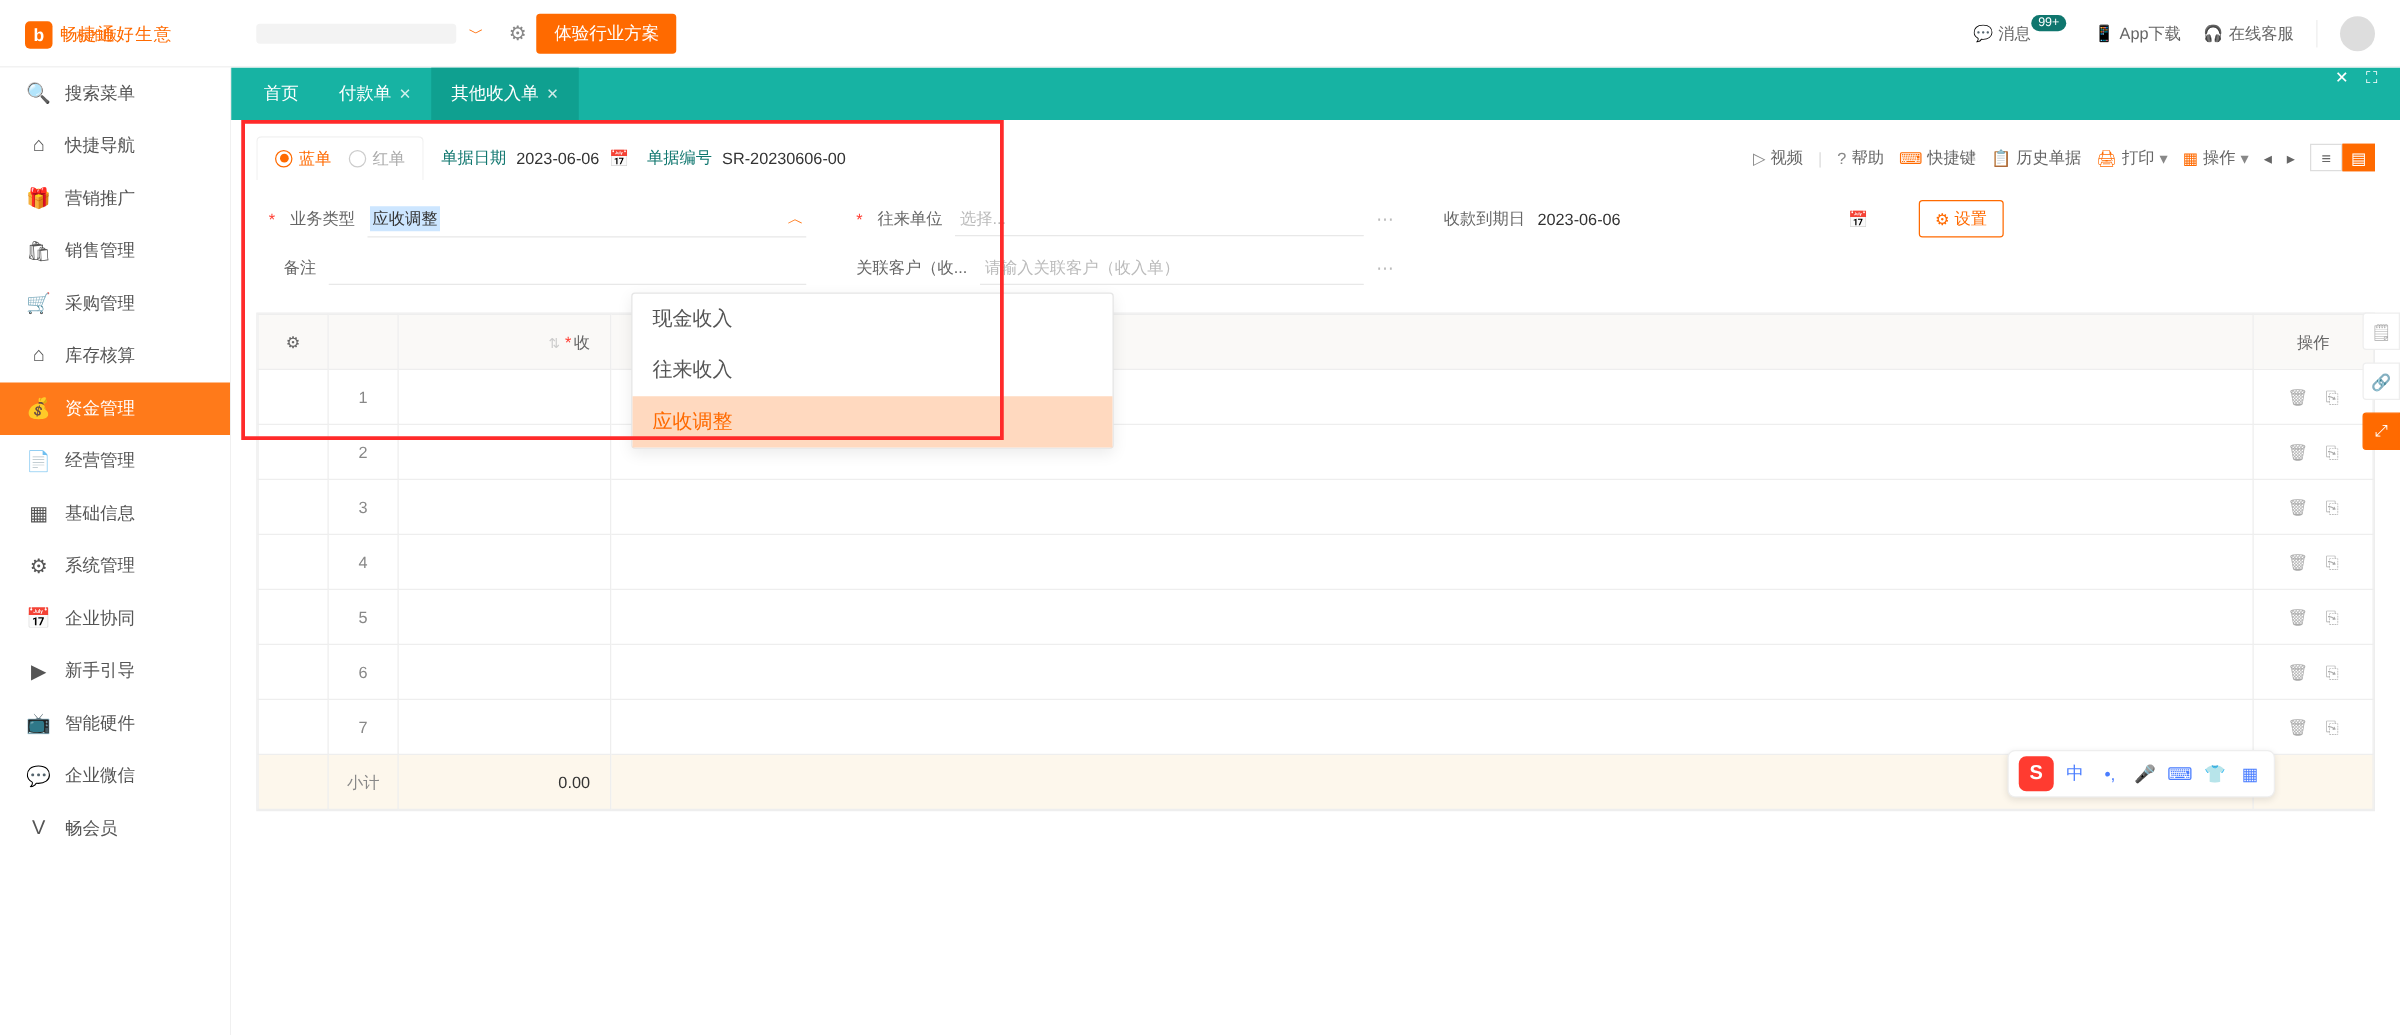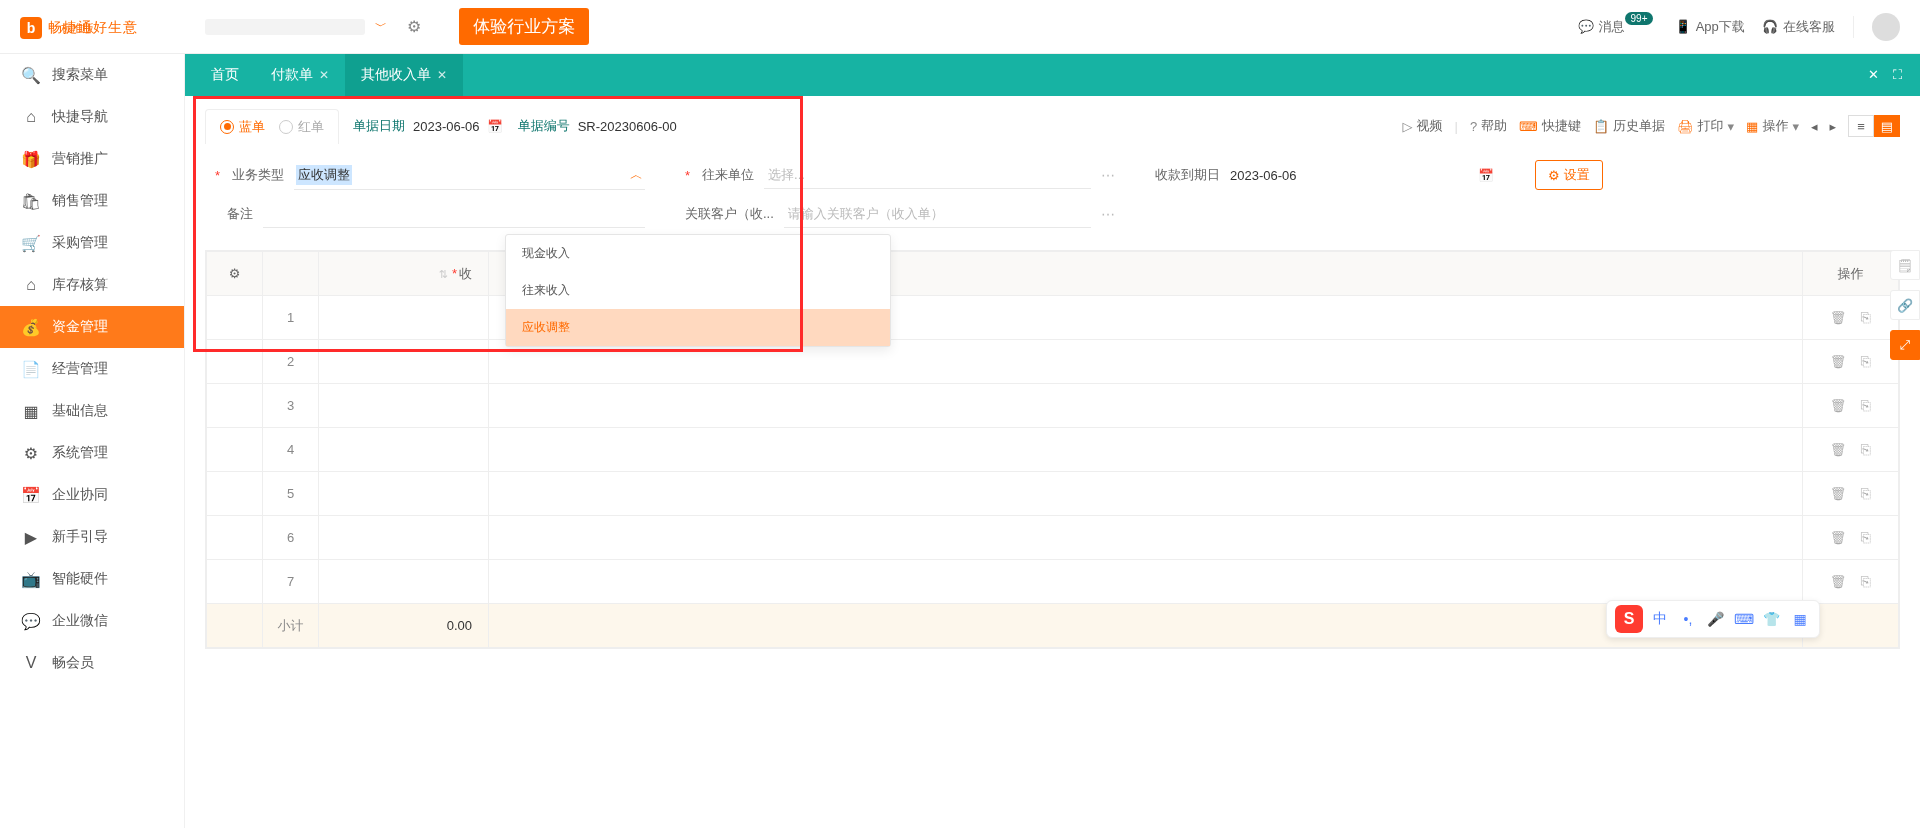--- a/index.html
+++ b/index.html
@@ -7,34 +7,34 @@
 .app { display: flex; flex-direction: column; height: 828px; width: 1920px; }
 .topbar { height: 54px; display: flex; align-items: center; padding: 0 20px; border-bottom: 1px solid #eee; }
 .logo { display: flex; align-items: center; gap: 6px; width: 165px; }
 .logo-icon { width: 22px; height: 22px; background: #ff6a00; border-radius: 4px; display: flex; align-items: center; justify-content: center; color: #fff; font-weight: bold; font-size: 14px; }
 .logo-text { color: #ff6a00; font-size: 14px; letter-spacing: 1px; text-align: center; }
 .logo-sub { color: #ff6a00; font-size: 11px; margin-left: 41px; margin-top: -18px; }
 .logo-wrap { display: flex; flex-direction: column; }
 .tenant-dropdown { color: #999; margin-left: 20px; display: flex; align-items: center; gap: 10px; }
 .chev { color: #ff6a00; font-size: 12px; }
 .gear-btn { margin-left: 20px; color: #888; font-size: 16px; cursor: pointer; }
-.cta-btn { margin-left: 38px; background: #ff6a00; color: #fff; padding: 7px 14px; border-radius: 3px; font-size: 17px; cursor: pointer; }
+.cta-btn { margin-left: 8px; background: #ff6a00; color: #fff; padding: 7px 14px; border-radius: 3px; font-size: 14px; cursor: pointer; }
 .topbar-spacer { flex: 1; }
 .topbar-right { display: flex; align-items: center; gap: 18px; color: #666; }
 .tr-item { display: flex; align-items: center; gap: 4px; cursor: pointer; font-size: 13px; }
 .badge { background: #0f766e; color: #fff; border-radius: 10px; font-size: 10px; padding: 1px 6px; position: relative; top: -8px; left: -4px; }
 .tr-divider { width: 1px; height: 22px; background: #eee; }
 .avatar { width: 28px; height: 28px; border-radius: 50%; background: #ddd; }
 .body-row { display: flex; flex: 1; overflow: hidden; }
 .sidebar { width: 185px; background: #fff; border-right: 1px solid #f0f0f0; overflow-y: auto; }
 .side-item { display: flex; align-items: center; gap: 12px; padding: 12px 22px; color: #555; cursor: pointer; font-size: 14px; }
 .side-item.active { background: #ff7a1a; color: #fff; }
 .side-icon { width: 18px; height: 18px; display: flex; align-items: center; justify-content: center; font-size: 16px; }
 .main { flex: 1; display: flex; flex-direction: column; background: #fff; position: relative; }
-.tabs-bar { height: 42px; background: #17b3a3; display: flex; align-items: center; padding: 0 10px; color: #fff; }
+.tabs-bar { height: 42px; background: #17b3a3; display: flex; align-items: flex-start; padding: 0 10px; color: #fff; }
 .tab { padding: 0 16px; height: 42px; display: flex; align-items: center; gap: 6px; cursor: pointer; font-size: 14px; }
 .tab.active { background: #0fa090; }
 .tab-close { font-size: 12px; opacity: .8; }
 .tabs-spacer { flex: 1; }
 .tabs-ctrl { display: flex; gap: 14px; padding-right: 8px; }
 .content { flex: 1; padding: 10px 20px 0 20px; overflow: auto; background: #fff; position: relative; }
 .toolbar { display: flex; align-items: center; height: 40px; gap: 14px; font-size: 13px; }
 .radio-group { display: flex; align-items: center; gap: 14px; background: #fff; border: 1px solid #eee; border-radius: 4px 4px 0 0; padding: 8px 14px; border-bottom: none; }
 .radio-opt { display: flex; align-items: center; gap: 5px; cursor: pointer; }
 .radio-dot { width: 14px; height: 14px; border-radius: 50%; border: 1px solid #ccc; display: inline-flex; align-items: center; justify-content: center; }
@@ -57,21 +57,21 @@
 .f-field { display: flex; align-items: center; gap: 10px; flex: 1; }
 .req { color: #ff3b30; margin-right: 2px; }
 .f-label { color: #666; font-size: 13px; white-space: nowrap; }
 .f-input { flex: 1; border: none; border-bottom: 1px solid #e8e8e8; padding: 6px 4px; font-size: 13px; outline: none; background: transparent; }
 .f-input::placeholder { color: #bbb; }
 .sel-val { background: #cde6ff; padding: 1px 2px; }
 .f-trail { color: #bbb; cursor: pointer; font-size: 14px; }
 .right-actions { display: flex; align-items: center; gap: 10px; }
 .settings-btn { border: 1px solid #ff6a00; color: #ff6a00; padding: 5px 12px; border-radius: 3px; background: #fff; cursor: pointer; display: flex; align-items: center; gap: 4px; font-size: 13px; }
 .dropdown { position: absolute; left: 320px; top: 138px; width: 386px; background: #fff; border: 1px solid #e5e5e5; border-radius: 3px; box-shadow: 0 4px 12px rgba(0,0,0,.08); z-index: 50; }
-.dd-item { padding: 10px 16px; cursor: pointer; color: #555; font-size: 12px; }
+.dd-item { padding: 10px 16px; cursor: pointer; color: #555; font-size: 16px; }
 .dd-item.hl { background: #ffd9bf; color: #ff6a00; }
 .table-wrap { margin-top: 16px; border: 1px solid #eee; }
 .tbl { width: 100%; border-collapse: collapse; table-layout: fixed; }
 .tbl th, .tbl td { border: 1px solid #eee; padding: 0; height: 44px; font-size: 13px; }
 .tbl th { background: #faf9f7; color: #666; font-weight: normal; }
 .row-idx { width: 56px; text-align: center; color: #888; }
 .gear-col { width: 56px; text-align: center; color: #aaa; }
 .amt-col { width: 170px; text-align: right; padding-right: 16px !important; }
 .body-col { }
 .ops-col { width: 96px; text-align: center; }

